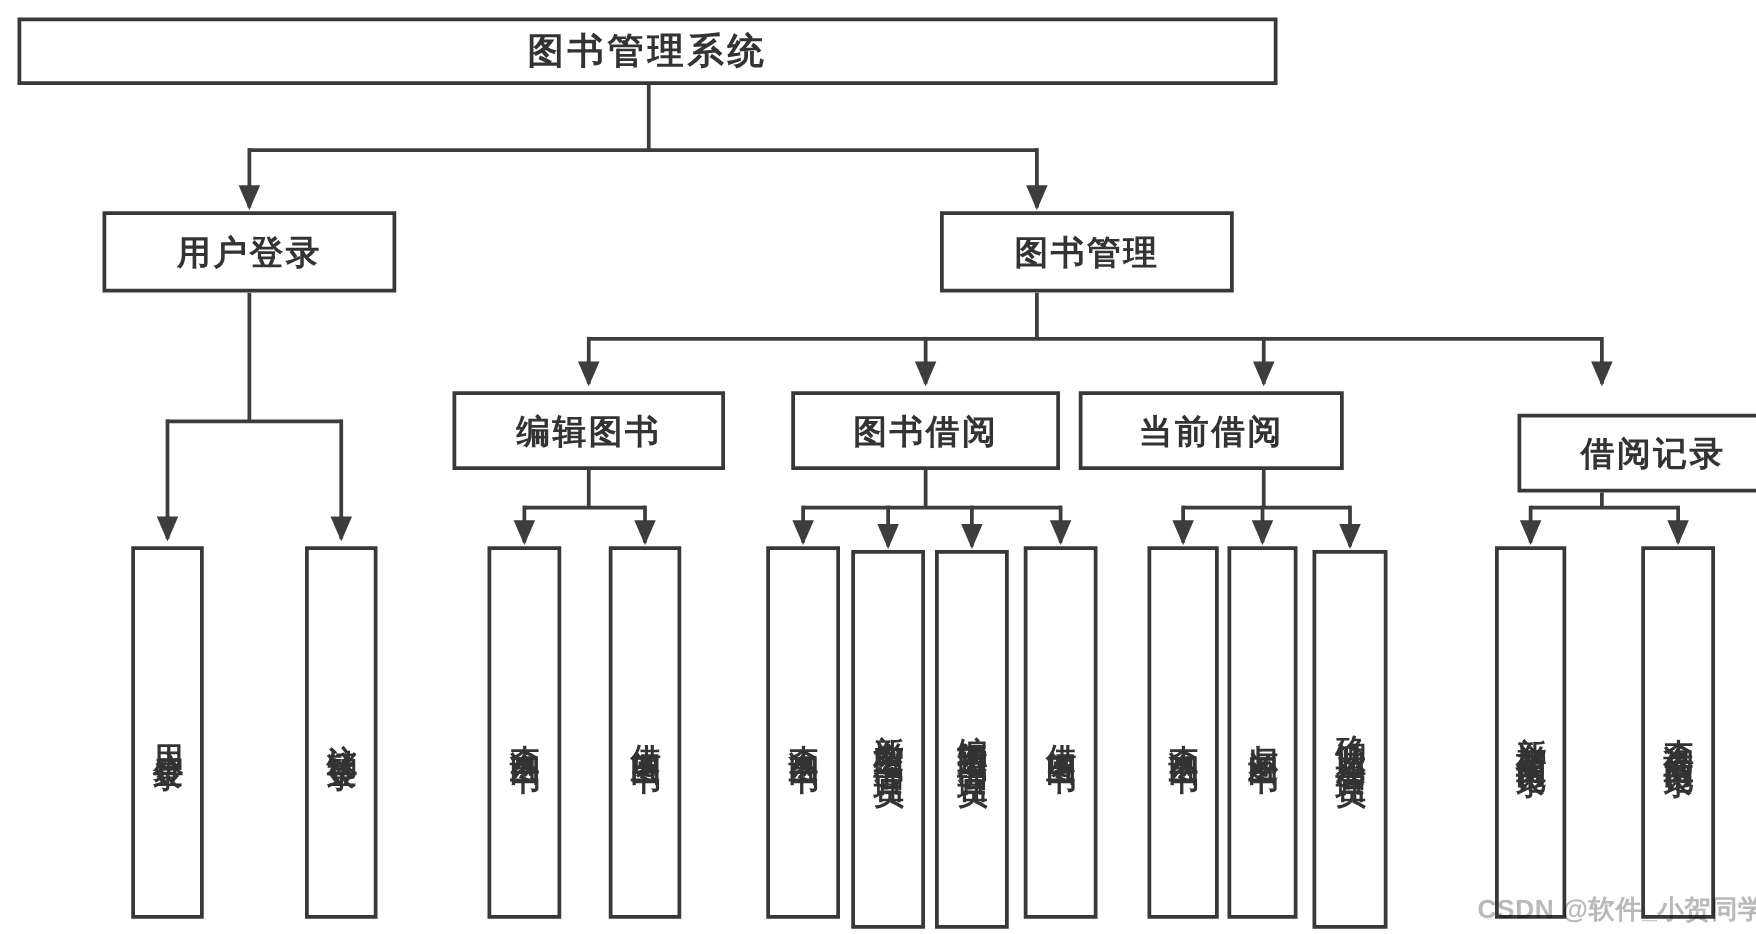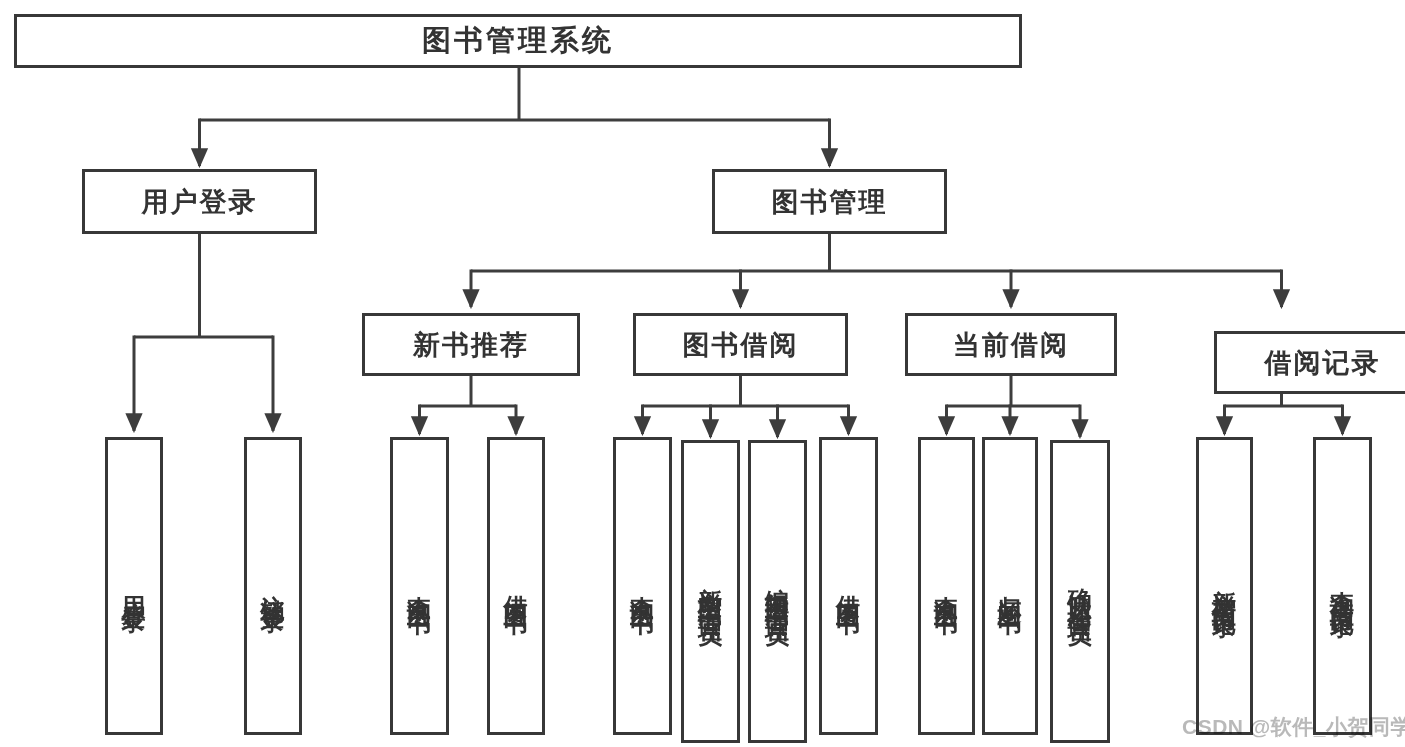--- a/index.html
+++ b/index.html
@@ -131,31 +131,31 @@
     </g>
   </svg>
 
   <div class="box" style="left:14px; top:14px; width:1008px; height:54px;">
     <span class="root-label">图书管理系统</span>
   </div>
 
   <div class="box" style="left:82px; top:169px; width:235px; height:65px;">
     <span class="h-label">用户登录</span>
   </div>
-  <div class="box" style="left:712px; top:169px; width:235px; height:65px;">
+  <div class="box" style="left:752px; top:169px; width:235px; height:65px;">
     <span class="h-label">图书管理</span>
   </div>
 
   <div class="box" style="left:362px; top:313px; width:218px; height:63px;">
-    <span class="h-label">新书推荐</span>
+    <span class="h-label">编辑图书</span>
   </div>
   <div class="box" style="left:633px; top:313px; width:215px; height:63px;">
     <span class="h-label">图书借阅</span>
   </div>
-  <div class="box" style="left:905px; top:313px; width:212px; height:63px;">
+  <div class="box" style="left:863px; top:313px; width:212px; height:63px;">
     <span class="h-label">当前借阅</span>
   </div>
   <div class="box" style="left:1173px; top:331px; width:217px; height:63px;margin-left:41px;">
     <span class="h-label">借阅记录</span>
   </div>
 
   <div class="box leaf" style="left:105px; width:58px;">
     <span>用户登录</span>
   </div>
   <div class="box leaf" style="left:244px; width:58px;">

